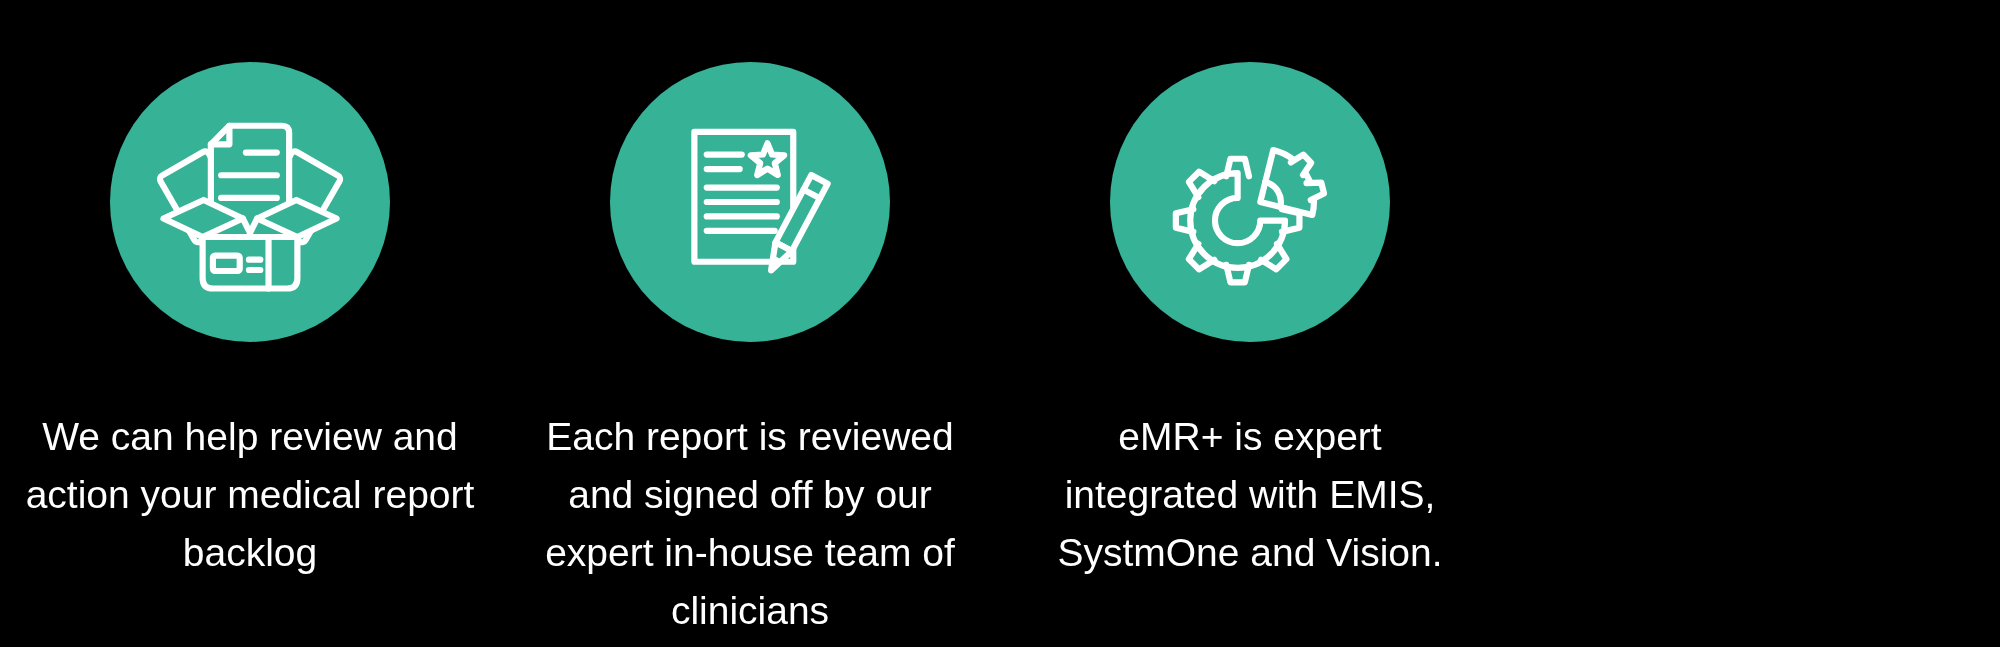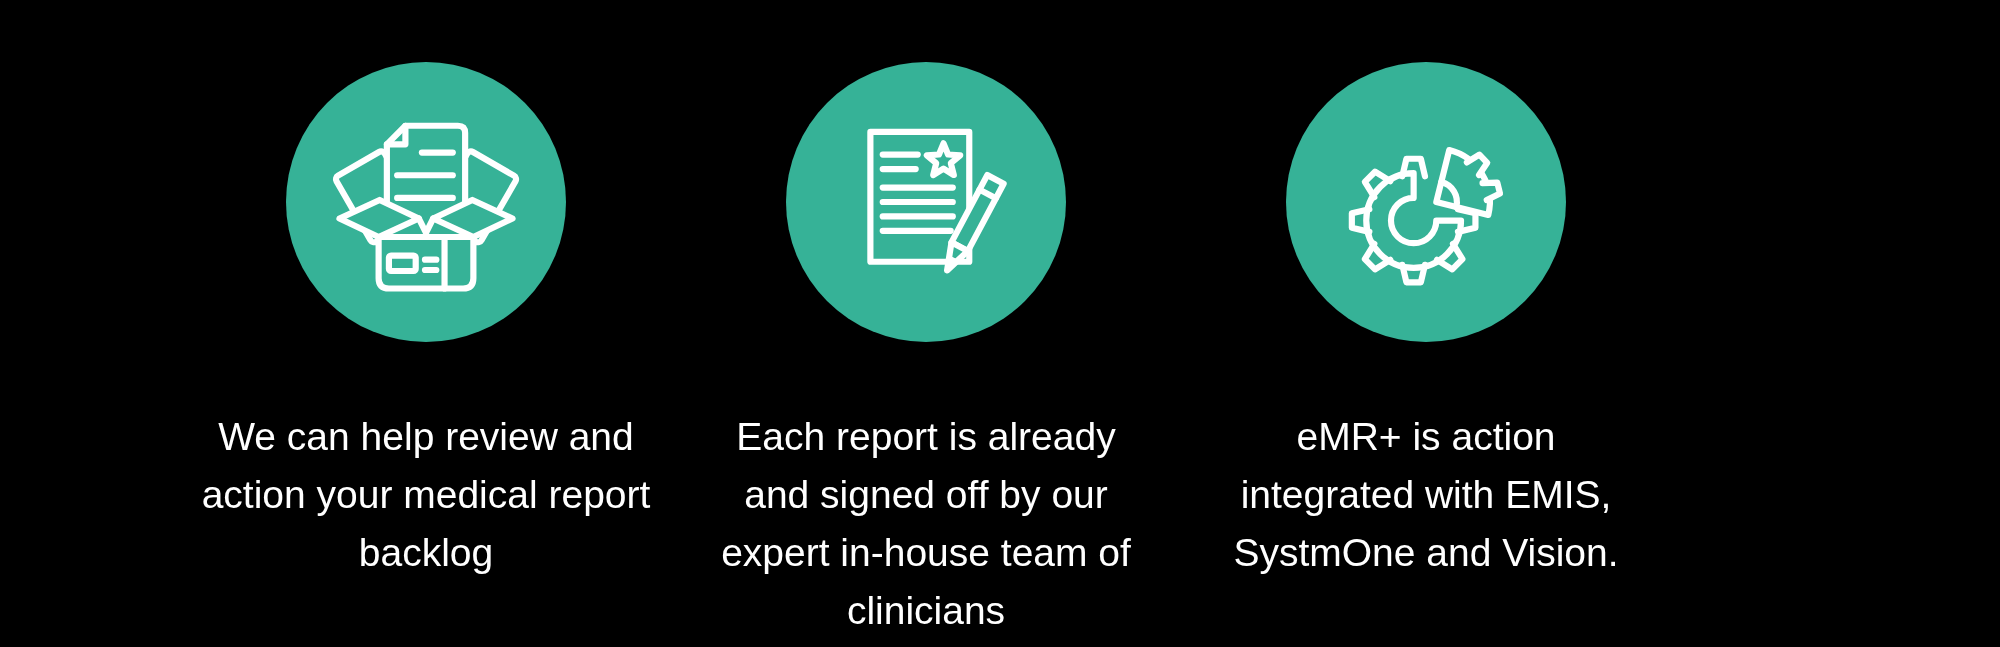--- a/index.html
+++ b/index.html
@@ -11,21 +11,20 @@
   *{box-sizing:border-box;}
   html,body{margin:0;padding:0;background:var(--bg);}
   body{
     width:2000px;height:647px;overflow:hidden;
     font-family:"Liberation Sans",sans-serif;
   }
   .features-row{
     display:flex;
     width:1852px;
     padding-top:62px;
-    justify-content:center;
   }
   .feature{
     width:500px;
     display:flex;
     flex-direction:column;
     align-items:center;
   }
   .icon-circle{
     width:280px;height:280px;border-radius:50%;
     background:var(--accent);
@@ -95,21 +94,21 @@
         <line x1="58" y1="114" x2="126" y2="114"></line>
         <line x1="58" y1="128" x2="124" y2="128"></line>
         <g transform="rotate(28 143 124)">
           <rect class="fill" x="134" y="72" width="18" height="74"></rect>
           <line x1="134" y1="88" x2="152" y2="88"></line>
           <path class="fill" d="M134,146 L143,172 L152,146 Z"></path>
           <line x1="140" y1="161" x2="146" y2="161"></line>
         </g>
       </svg>
     </div>
-    <p class="caption">Each report is already
+    <p class="caption">Each report is reviewed
 and signed off by our
 expert in-house team of
 clinicians</p>
   </div>
 
   <div class="feature">
     <div class="icon-circle">
       <svg class="icon-svg" viewBox="0 0 200 200">
         <g transform="rotate(0 88 118)">
             <path class="fill" d="M77,75 L81,58 L95,58 L99,75"></path>
@@ -138,19 +137,19 @@
           <path d="M110,80 A20,20 0 0 1 130,100"></path>
           <g transform="rotate(32 110 100)">
               <path class="fill" d="M103,52 L106,38 L117,38 L120,52"></path>
             </g>
           <g transform="rotate(62 110 100)">
               <path class="fill" d="M103,52 L106,38 L117,38 L120,52"></path>
             </g>
         </g>
       </svg>
     </div>
-    <p class="caption">eMR+ is action
+    <p class="caption">eMR+ is expert
 integrated with EMIS,
 SystmOne and Vision.</p>
   </div>
 
 
 </div>
 
 </body></html>

